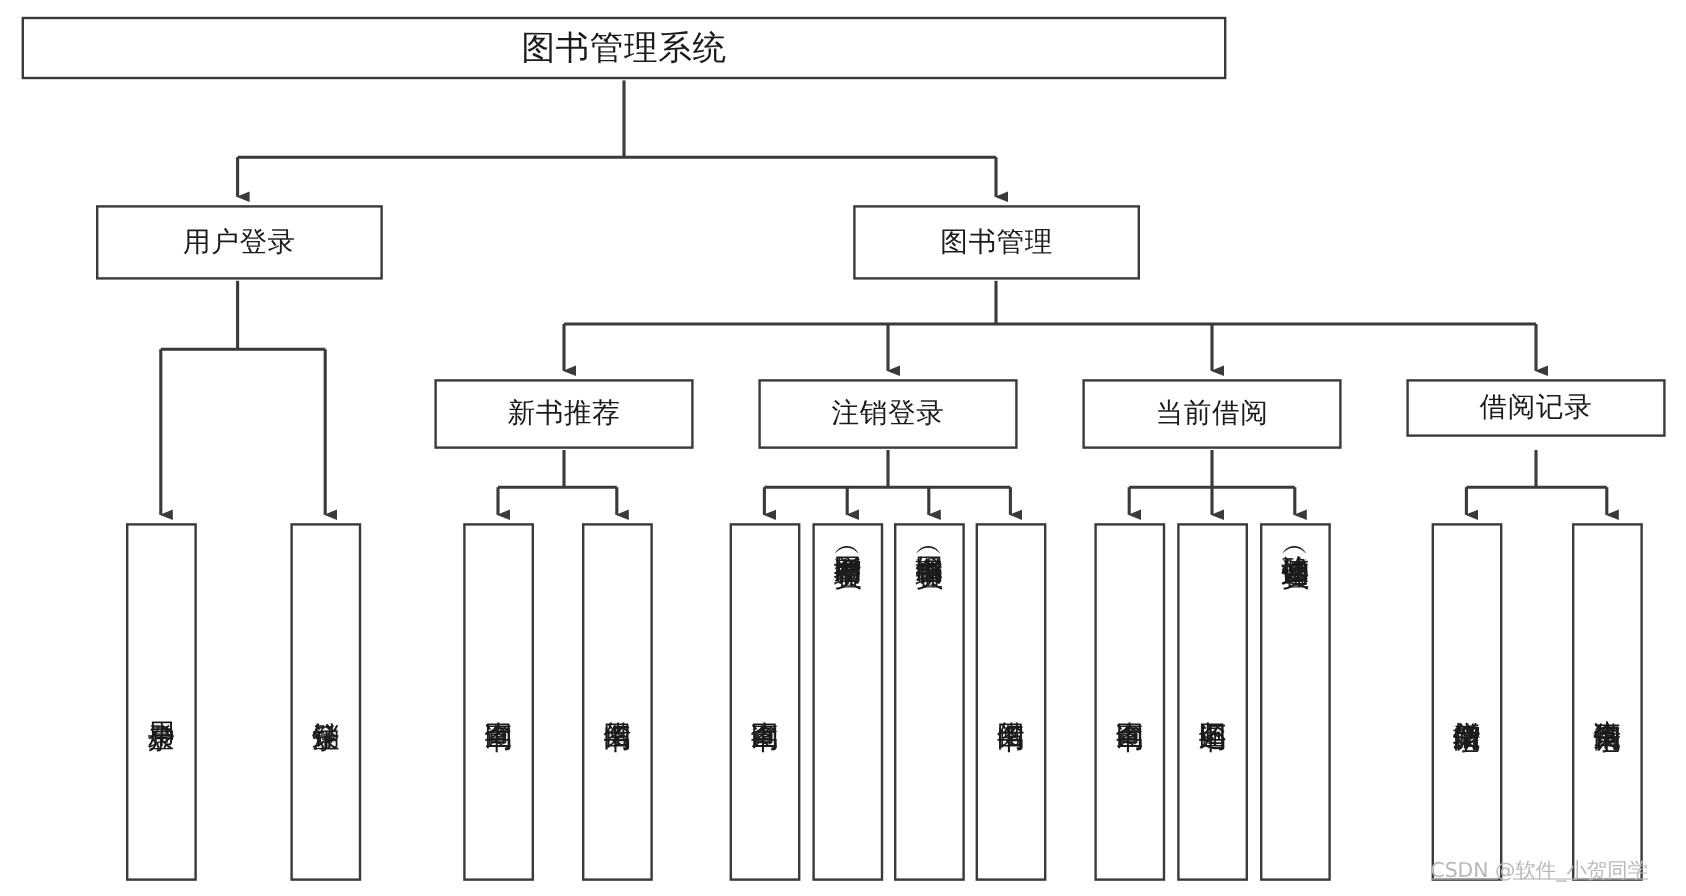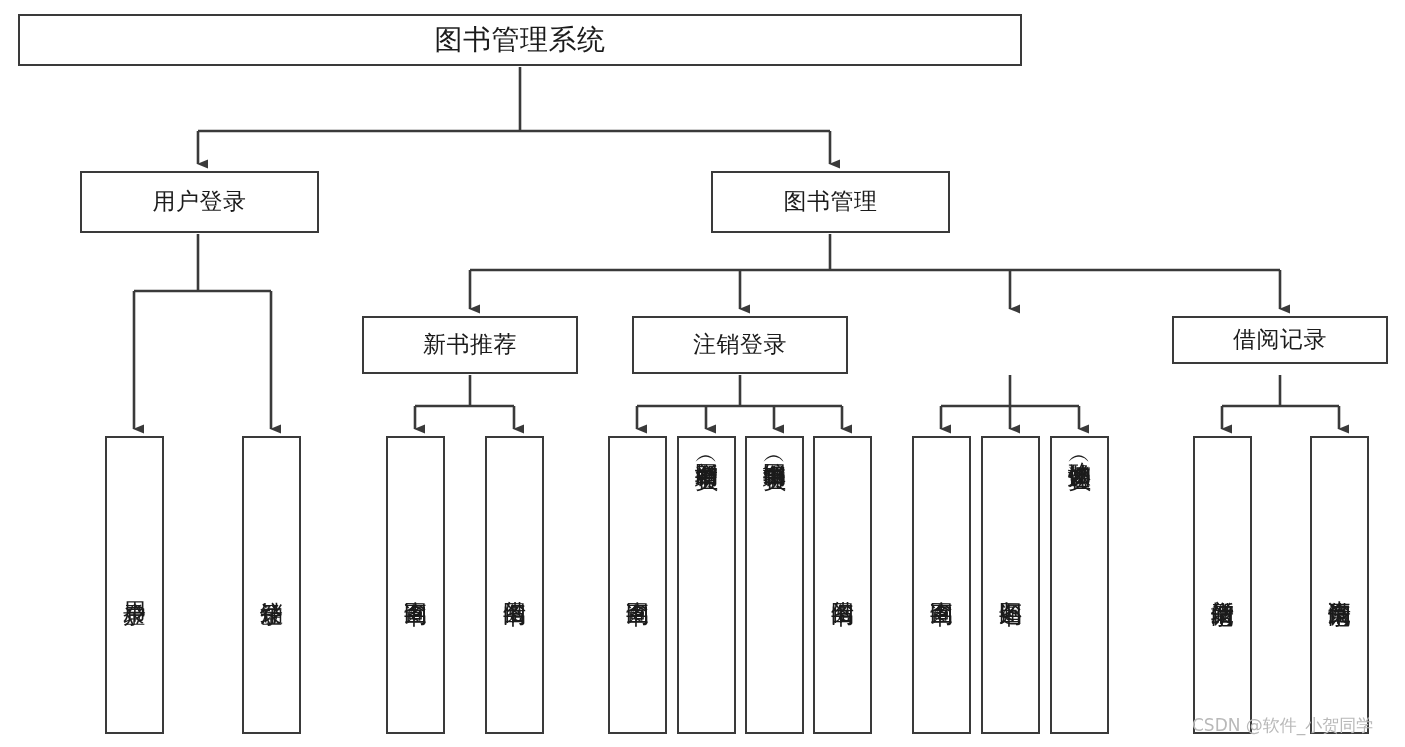--- a/index.html
+++ b/index.html
@@ -66,20 +66,21 @@
   }
   #watermark {
     position: absolute;
     left: 1192px;
     top: 714px;
     font-size: 17px;
     color: #b9b9b9;
     white-space: nowrap;
     z-index: 5;
     font-family: "DejaVu Sans", sans-serif;
+    text-decoration: underline;
   }
 </style>
 </head>
 <body>
 
 <div id="diagram-root">
 
   <svg id="edges-layer" viewBox="0 0 1405 747" width="1405" height="747" xmlns="http://www.w3.org/2000/svg">
     <defs>
       <marker id="arrowhead" markerWidth="10" markerHeight="11" refX="4.6" refY="10" orient="auto" markerUnits="userSpaceOnUse">
@@ -133,20 +134,21 @@
   <div class="node horizontal root" style="left:18px; top:14px; width:1004px; height:52px;">图书管理系统</div>
 
   <div class="node horizontal" style="left:80px; top:171px; width:239px; height:62px;">用户登录</div>
 
   <div class="node horizontal" style="left:711px; top:171px; width:239px; height:62px;">图书管理</div>
 
   <div class="node horizontal" style="left:362px; top:316px; width:216px; height:58px;">新书推荐</div>
 
   <div class="node horizontal" style="left:632px; top:316px; width:216px; height:58px;">注销登录</div>
 
+  <div class="node horizontal" style="left:902px; top:316px; width:216px; height:58px;">当前借阅</div>
 
   <div class="node horizontal" style="left:1172px; top:316px; width:216px; height:48px;text-align:right;">借阅记录</div>
 
   <div class="node vertical center-aligned" style="left:105px; top:436px; width:59px; height:298px;">
     <span class="vlabel">用户登录</span>
   </div>
 
   <div class="node vertical center-aligned" style="left:242px; top:436px; width:59px; height:298px;">
     <span class="vlabel">注销登录</span>
   </div>

